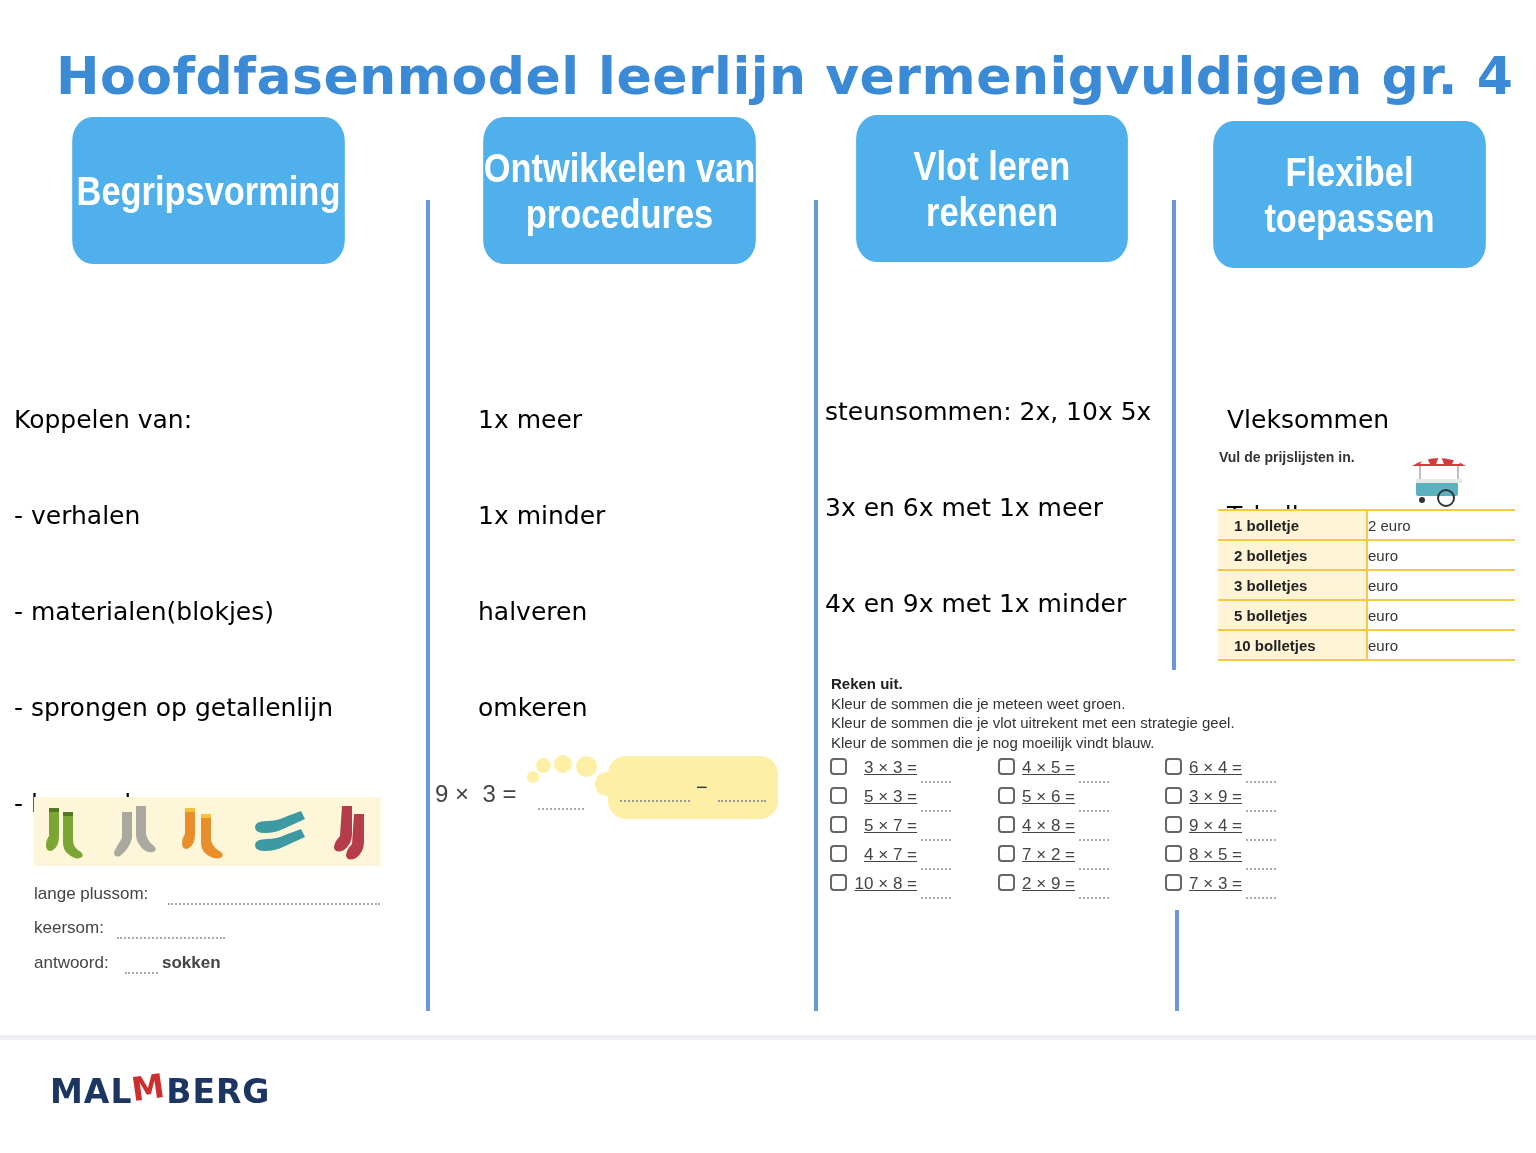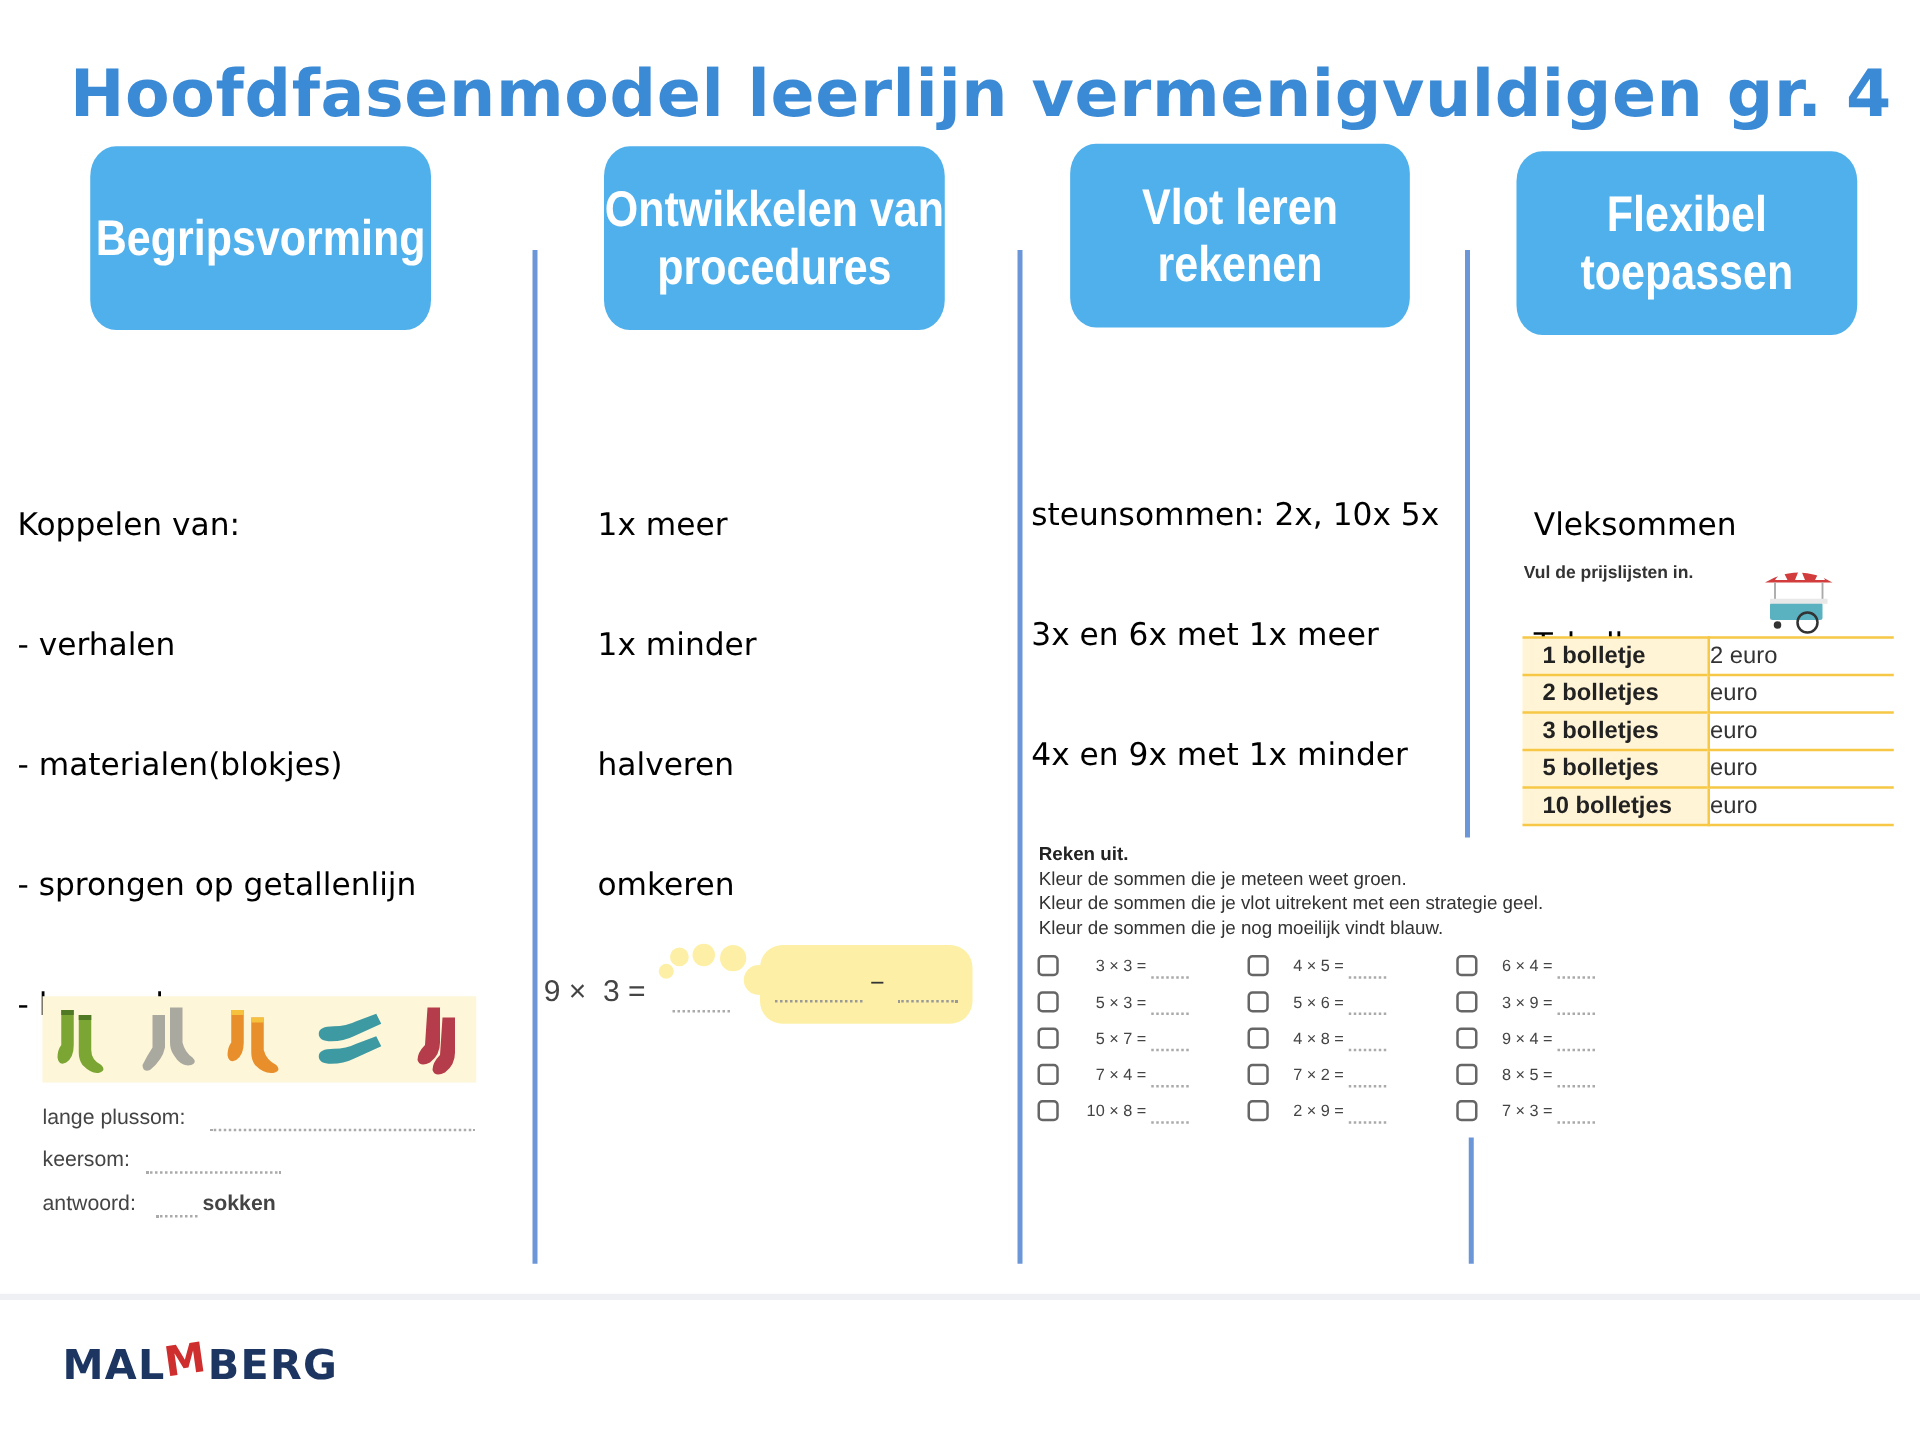--- a/index.html
+++ b/index.html
@@ -8,30 +8,30 @@
   .title { left:56px; top:46px; font-family:"DejaVu Sans", sans-serif; font-weight:bold; font-size:52px; color:#3a8ad6; letter-spacing:0.5px; white-space:nowrap; }
   .phase { background:#4fb0ec; border-radius:24px; color:#fff; font-family:"Liberation Sans", sans-serif; font-weight:bold; font-size:40px; line-height:46px; display:flex; align-items:center; justify-content:center; text-align:center; transform:scaleX(0.86); }
   .phase span { display:block; }
   .vline { width:4px; background:#6b97d8; }
   .body-text { font-family:"DejaVu Sans", sans-serif; font-size:25px; line-height:32px; white-space:pre; }
   
   .sock-panel { left:34px; top:797px; width:347px; height:69px; background:#fdf6d8; display:flex; justify-content:space-around; align-items:center; }
   .ws-label { font-family:"Liberation Sans", sans-serif; font-size:17px; color:#444; }
   
   .ptitle { font-family:"Liberation Sans", sans-serif; font-size:14px; font-weight:bold; color:#333; }
-  table.price { border-collapse:collapse; font-family:"Liberation Sans", sans-serif; font-size:19px; }
+  table.price { border-collapse:collapse; font-family:"Liberation Sans", sans-serif; font-size:15px; }
   table.price td { height:28px; border-top:2px solid #f6c845; padding:0; }
   table.price tr:last-child td { border-bottom:2px solid #f6c845; }
   table.price td.lbl { width:148px; background:#fff5d6; border-right:2px solid #f6c845; font-weight:bold; color:#222; text-align:right; padding-right:0; }
   table.price td.lbl span { display:inline-block; width:132px; text-align:left; }
   table.price td.val { width:148px; color:#333; padding-right:44px; box-sizing:border-box; }
   
   .rk { font-family:"Liberation Sans", sans-serif; color:#333; font-size:15px; line-height:19.5px; }
   .rk b { color:#222; }
-  .grid-item { display:flex; align-items:center; height:29px; font-family:"Liberation Sans", sans-serif; font-size:13px; color:#444; }
+  .grid-item { display:flex; align-items:flex-start; height:29px; font-family:"Liberation Sans", sans-serif; font-size:17px; color:#444;text-decoration:underline; }
   .cb { width:17px; height:17px; border:2px solid #666; border-radius:4px; box-sizing:border-box; margin-right:0; flex:none; }
   .expr { width:70px; text-align:right; margin-right:4px; white-space:nowrap; }
   .blank { width:30px; border-bottom:2px dotted #aaa; height:10px; align-self:flex-end; margin-bottom:4px; }
   
   .bubble-main { left:608px; top:756px; width:170px; height:63px; background:#fdf0a6; border-radius:18px; }
   .bcircle { background:#fdf0a6; border-radius:50%; }
   .footer-line { left:0; top:1035px; width:1536px; height:5px; background:#eef0f3; }
   .logo { left:50px; top:1072px; font-family:"DejaVu Sans", sans-serif; font-weight:bold; font-size:33px; color:#1c3561; letter-spacing:1px; }
   .logo .m { display:inline-block; color:#cf2e2e; transform:rotate(-8deg) translateY(-4px); }
 </style>
@@ -152,21 +152,21 @@
       <div class="expr">5 × 3 =</div>
       <div class="blank"></div>
     </div>
   <div class="grid-item">
       <div class="cb"></div>
       <div class="expr">5 × 7 =</div>
       <div class="blank"></div>
     </div>
   <div class="grid-item">
       <div class="cb"></div>
-      <div class="expr">7 × 4 =</div>
+      <div class="expr">4 × 7 =</div>
       <div class="blank"></div>
     </div>
   <div class="grid-item">
       <div class="cb"></div>
       <div class="expr">10 × 8 =</div>
       <div class="blank"></div>
     </div>
 </div>
 <div class="abs" style="left:998px;top:758px;">
   <div class="grid-item">

